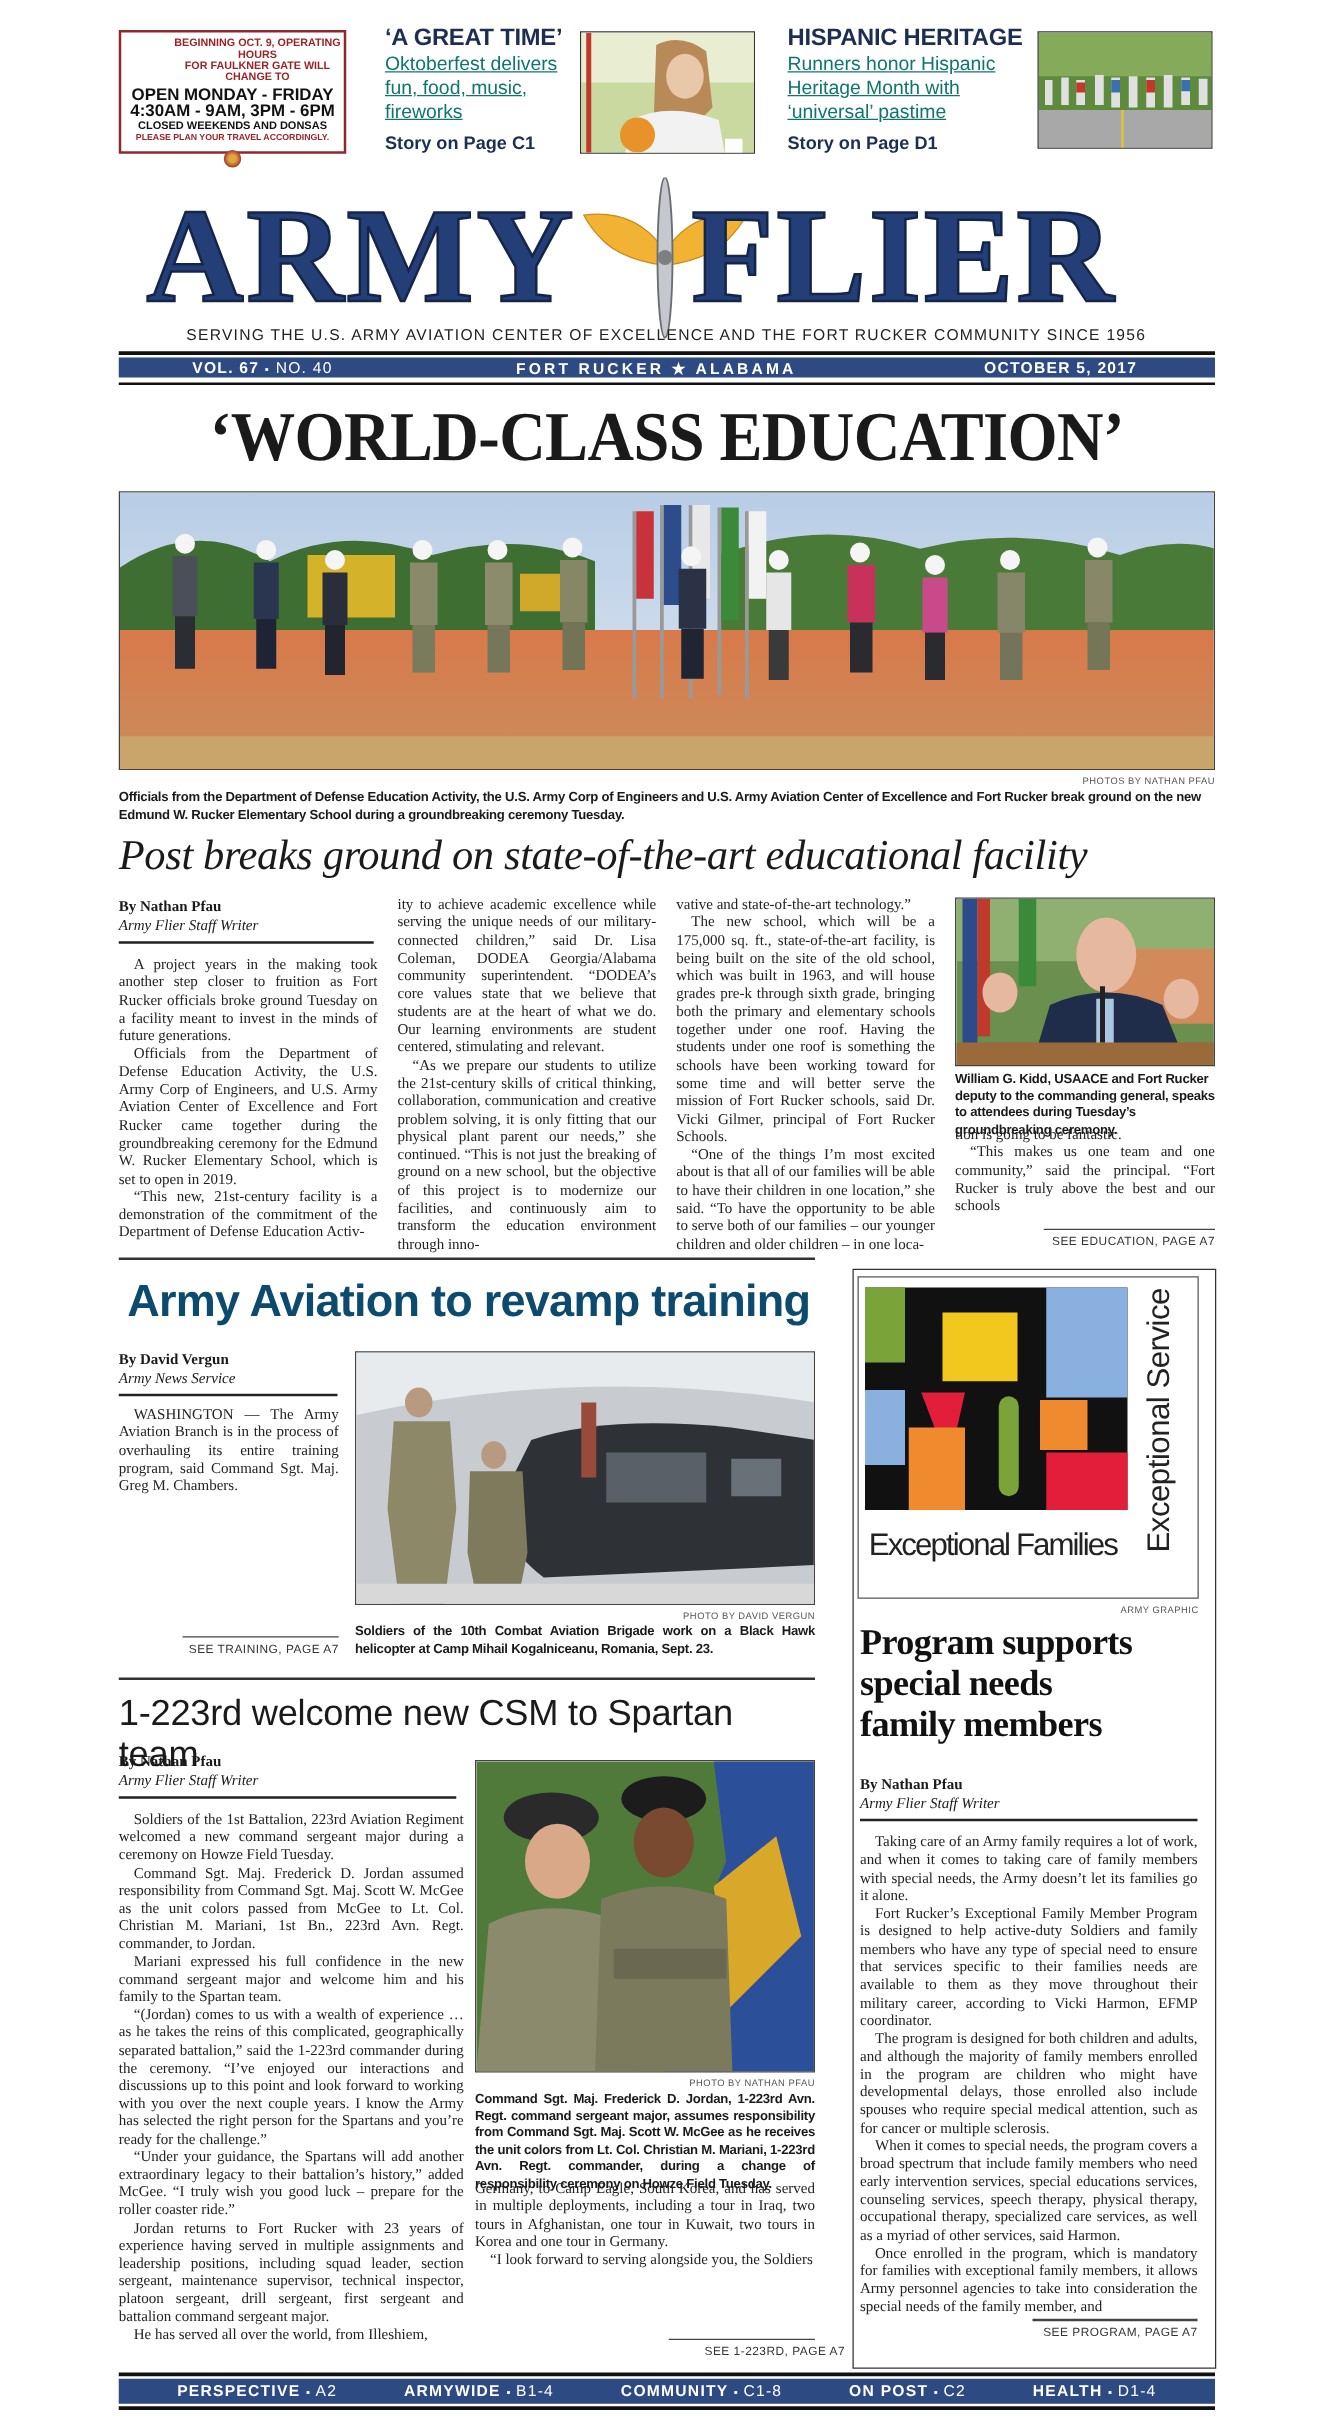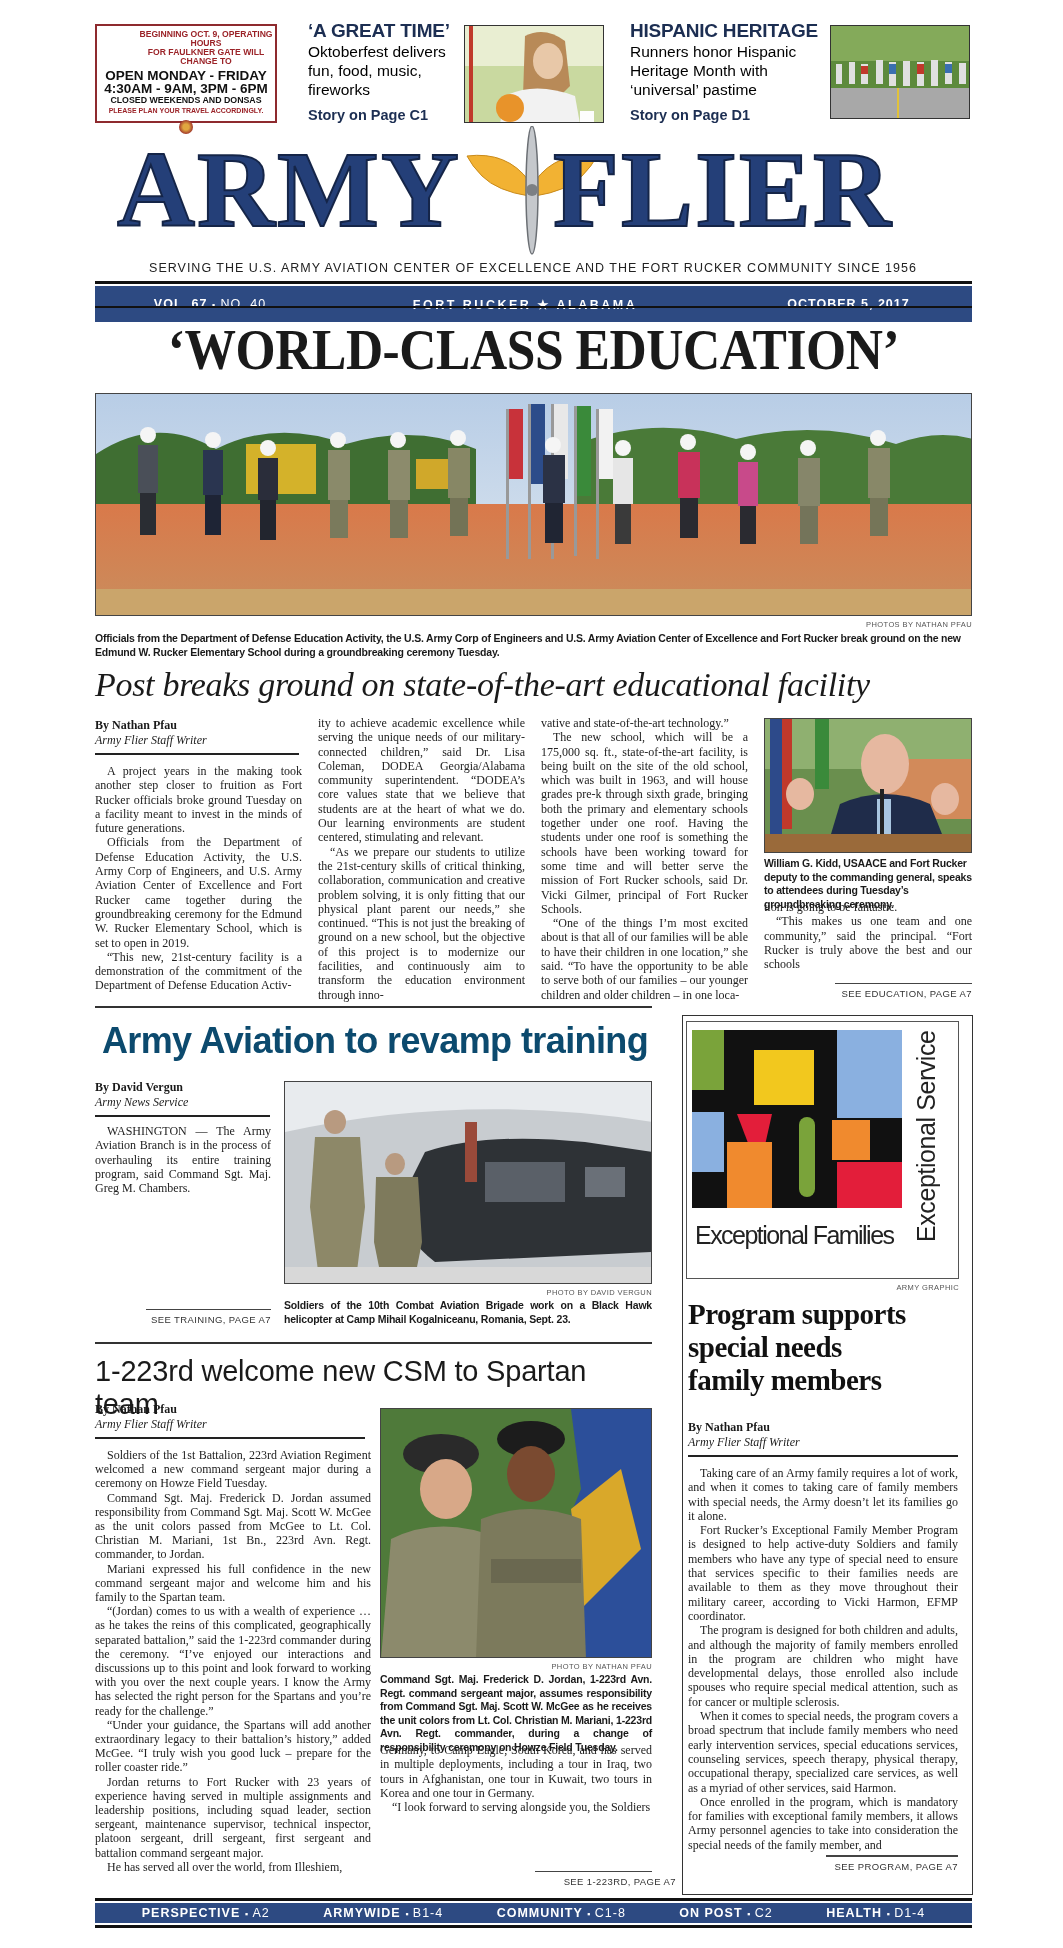--- a/index.html
+++ b/index.html
@@ -9,27 +9,27 @@
 
   
   .notice { left: 95px; top: 24px; width: 182px; height: 99px; border: 2px solid #8e2a2e; text-align: center; padding-top: 4px; }
   .notice .l1 { font: bold 8.6px "Liberation Sans", sans-serif; color: #9b2328; line-height: 9px; padding-left: 40px; }
   .notice .l2 { font: bold 13.5px "Liberation Sans", sans-serif; color: #111; line-height: 13px; margin-top: 3px; }
   .notice .l3 { font: bold 8.8px "Liberation Sans", sans-serif; color: #111; line-height: 10px; }
   .notice .l4 { font: bold 7px "Liberation Sans", sans-serif; color: #9b2328; line-height: 11px; }
   .notice .seal { width: 14px; height: 14px; border-radius: 50%; background: radial-gradient(circle, #e0a640 30%, #a2392b 70%); margin: 4px auto 0; }
 
   .teaser-title { font: bold 19px "Liberation Sans", sans-serif; color: #1c2e52; letter-spacing: -0.2px; }
-  .teaser-text { font: 15.5px "Liberation Sans", sans-serif; color: #000000; line-height: 19px; }
+  .teaser-text { font: 15.5px "Liberation Sans", sans-serif; color: #0f766e; line-height: 19px; text-decoration: underline; }
   .teaser-link { font: bold 14.5px "Liberation Sans", sans-serif; color: #1c2e52; }
 
   .thumb { border: 1.5px solid #333; overflow: hidden; }
 
   
-  .masthead { left: 117px; top: 126px; width: 830px; height: 130px; }
+  .masthead { left: 117px; top: 142px; width: 830px; height: 130px; }
   .mast-word { position: absolute; top: 0; font: bold 108px "Liberation Serif", serif; color: #243f78; letter-spacing: 2px; -webkit-text-stroke: 2px #152548; line-height: 128px; }
   .tagline { left: 118px; top: 261px; width: 830px; text-align: center; font: 12.5px "Liberation Sans", sans-serif; color: #222; letter-spacing: 1px; }
 
   .rule-dbl { left: 95px; width: 877px; height: 3px; background: #111; }
   .bar { left: 95px; width: 877px; background: #2d4a82; color: #fff; display: flex; align-items: center; }
   .bar .cell { font: bold 12.5px "Liberation Sans", sans-serif; letter-spacing: 1px; text-align: center; }
 
   .banner { left: 95px; top: 318px; width: 877px; text-align: center; font: bold 56px "Liberation Serif", serif; color: #1a1a1a; letter-spacing: -0.5px; transform: scaleX(0.92); transform-origin: center; line-height: 64px; }
 
   .photo { overflow: hidden; border: 1px solid #444; }
@@ -130,21 +130,21 @@
     <path d="M20 30 Q60 25 82 55 L82 70 Q50 65 35 50 Q25 40 20 30 Z" fill="#f2b233" stroke="#c98a1a" stroke-width="1"></path>
     <path d="M150 30 Q110 25 88 55 L88 70 Q120 65 135 50 Q145 40 150 30 Z" fill="#f2b233" stroke="#c98a1a" stroke-width="1"></path>
     <ellipse cx="85" cy="64" rx="6" ry="64" fill="#c5c8cc" stroke="#6b6f74" stroke-width="1.5"></ellipse>
     <circle cx="85" cy="64" r="6" fill="#7c8084"></circle>
   </svg>
   <div class="mast-word" style="left:436px;">FLIER</div>
 </div>
 <div class="abs tagline">SERVING THE U.S. ARMY AVIATION CENTER OF EXCELLENCE AND THE FORT RUCKER COMMUNITY SINCE 1956</div>
 
 <div class="abs rule-dbl" style="top:281px;"></div>
-<div class="abs bar" style="top:286px; height:36px;">
+<div class="abs bar" style="top:286px; height:16px;">
   <div class="cell" style="width:230px;">
     <span>VOL. 67</span>
     <span style="font-size:9px;">▪</span>
     <span style="font-weight:normal;">NO. 40</span>
   </div>
   <div class="cell" style="width:400px; letter-spacing:2.5px;">FORT RUCKER ★ ALABAMA</div>
   <div class="cell" style="width:247px;">OCTOBER 5, 2017</div>
 </div>
 <div class="abs rule-dbl" style="top:306px; height:2px;"></div>
 

